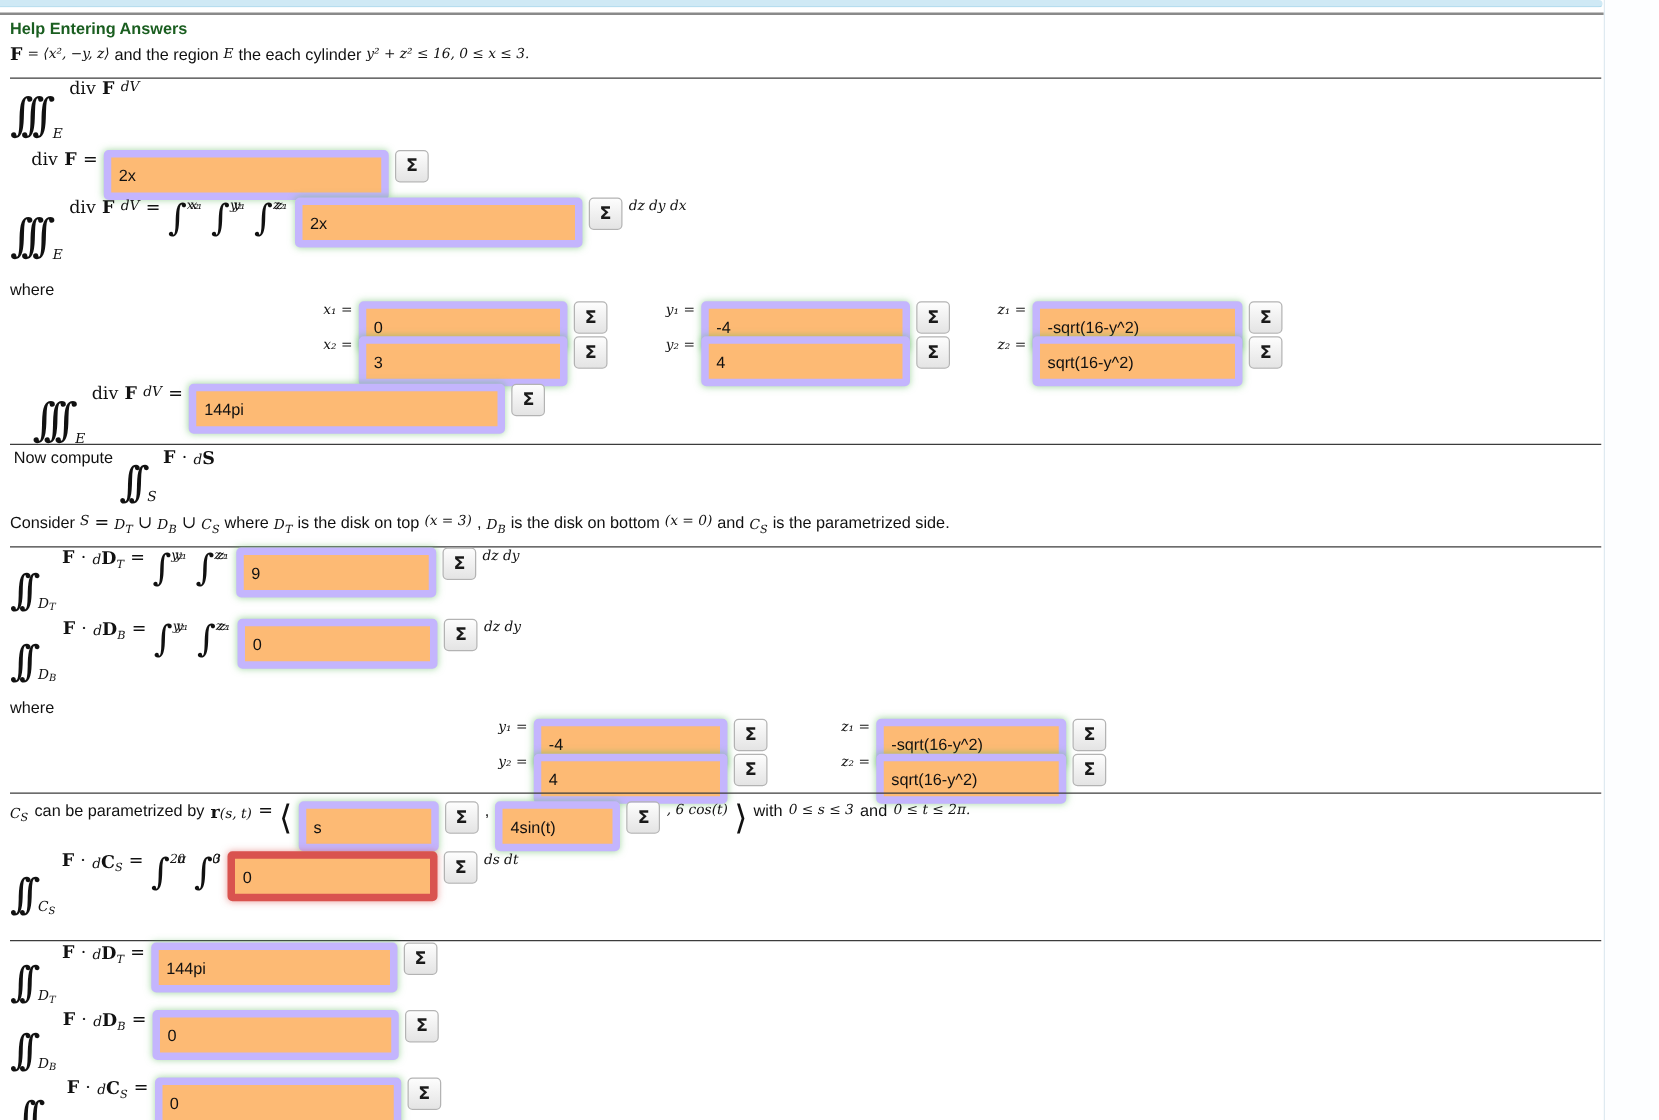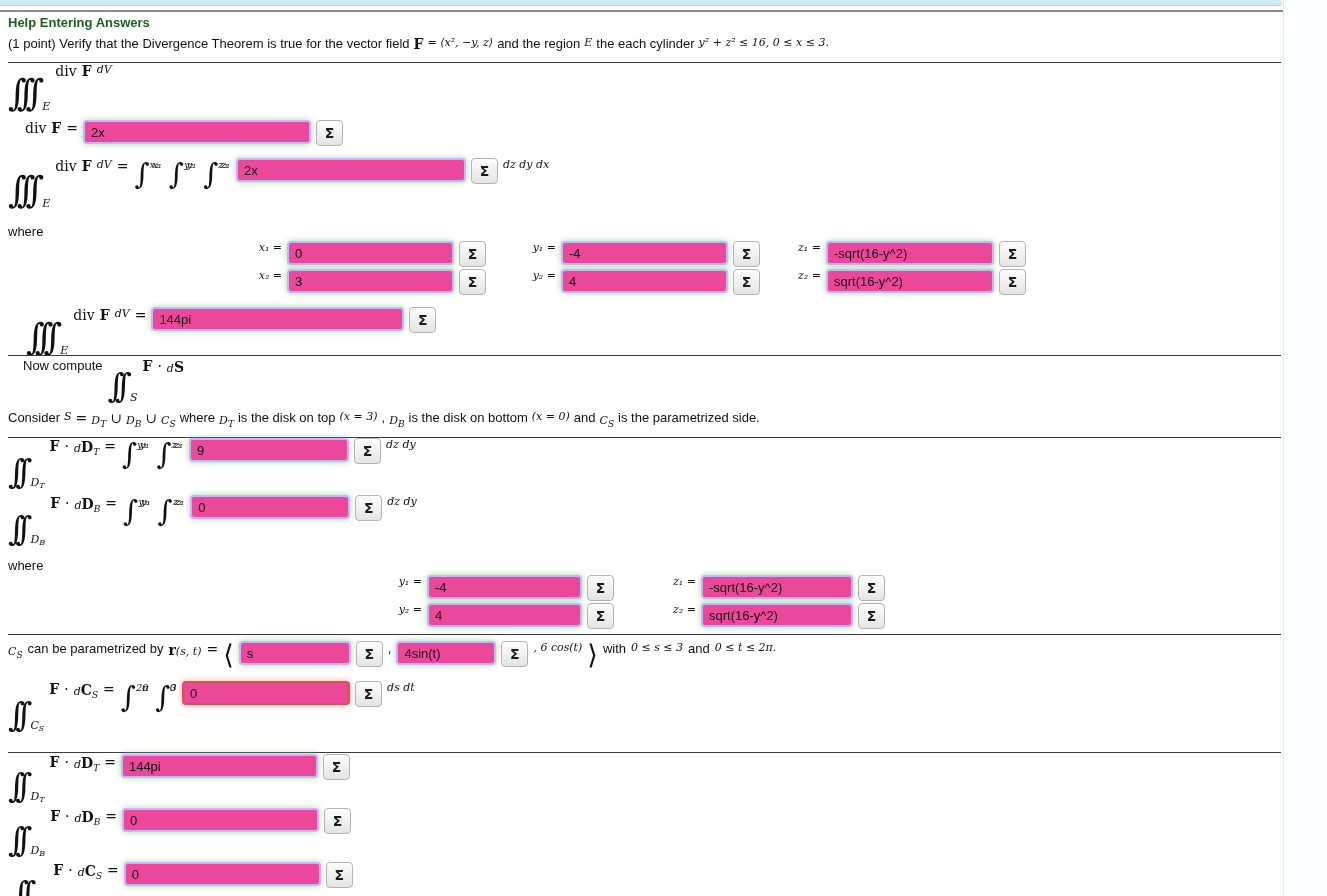--- a/index.html
+++ b/index.html
@@ -18,23 +18,23 @@
   .row { position:absolute; display:flex; gap:5px; white-space:nowrap; }
   .tg  { gap:4px; }
   .t   { font:13px "Liberation Sans",sans-serif; color:#111; }
   .link{ font:bold 13px "Liberation Sans",sans-serif; color:#1a5e20; text-decoration:none; cursor:pointer; }
   .mi  { font-family:"DejaVu Serif",serif; font-style:italic; font-size:11px; }
   .mr  { font-family:"DejaVu Serif",serif; font-size:14px; }
   .mb  { font-family:"DejaVu Serif",serif; font-weight:bold; font-size:14px; }
   .cl  { display:inline-block; white-space:nowrap; }
   .ss  { font:italic 9px "DejaVu Serif",serif; vertical-align:-3px; }
 
-  .in  { height:24px; border:2px solid #c4b5fd; border-radius:4px;
+  .in  { height:40px; border:6px solid #c4b5fd; border-radius:4px;
          box-shadow:0 0 6px rgba(92,184,92,.55); padding:0 6px;
-         font:13px "Liberation Sans",sans-serif; color:#111; background:#ec4899; outline:none; }
+         font:13px "Liberation Sans",sans-serif; color:#111; background:#fdba74; outline:none; }
   .in.bad { border-color:#d9534f; box-shadow:0 0 6px rgba(217,83,79,.5); }
   .sig { width:27px; height:26px; border:1px solid #b3b3b3; border-radius:4px;
          background:linear-gradient(#fdfdfd,#e4e4e4);
          font:bold 14px "DejaVu Sans",sans-serif; color:#1a1a1a;
          display:inline-flex; align-items:center; justify-content:center; cursor:pointer; }
 
   .i3, .i2 { display:inline-flex; align-items:flex-end; }
   .i3 .g { font-family:"DejaVu Serif","DejaVu Sans",serif; font-size:36px; line-height:.85; }
   .i2 .g { font-family:"DejaVu Serif","DejaVu Sans",serif; font-size:33px; line-height:.85; }
   .i3 .g + .g, .i2 .g + .g { margin-left:-10px; }
@@ -58,21 +58,20 @@
   <div class="topbar"></div>
   <div class="toprule"></div>
   <div class="rightcol"></div>
   <div class="rightline"></div>
 
   <div class="row" style="left:8px;top:15px">
     <a class="link">Help Entering Answers</a>
   </div>
 
   <div class="row tg" style="left:8px;top:36px">
-    <span class="t">(1 point) Verify that the Divergence Theorem is true for the vector field</span>
     <span class="mb">F</span>
     <span class="mi">= ⟨x², −y, z⟩</span>
     <span class="t">and the region</span>
     <span class="mi">E</span>
     <span class="t">the each cylinder</span>
     <span class="mi">y² + z² ≤ 16, 0 ≤ x ≤ 3.</span>
   </div>
 
   <div class="hr" style="top:62px"></div>
 
@@ -178,21 +177,21 @@
     <span class="mr">div</span>
     <span class="mb">F</span>
     <span class="mi">dV</span>
     <span class="mr">=</span>
     <input class="in" style="width: 253px;" value="144pi">
     <button type="button" class="sig">Σ</button>
   </div>
 
   <div class="hr" style="top:355px"></div>
 
-  <div class="row" style="left:23px;top:358px;height:42px">
+  <div class="row" style="left:11px;top:358px;height:42px">
     <span class="t">Now compute</span>
     <span class="i2">
         <span class="g">∫</span>
         <span class="g">∫</span>
         <span class="sub">S</span>
       </span>
     <span class="mb">F</span>
     <span class="mr">·</span>
     <span class="cl"><span class="mi">d</span><span class="mb">S</span></span>
   </div>

